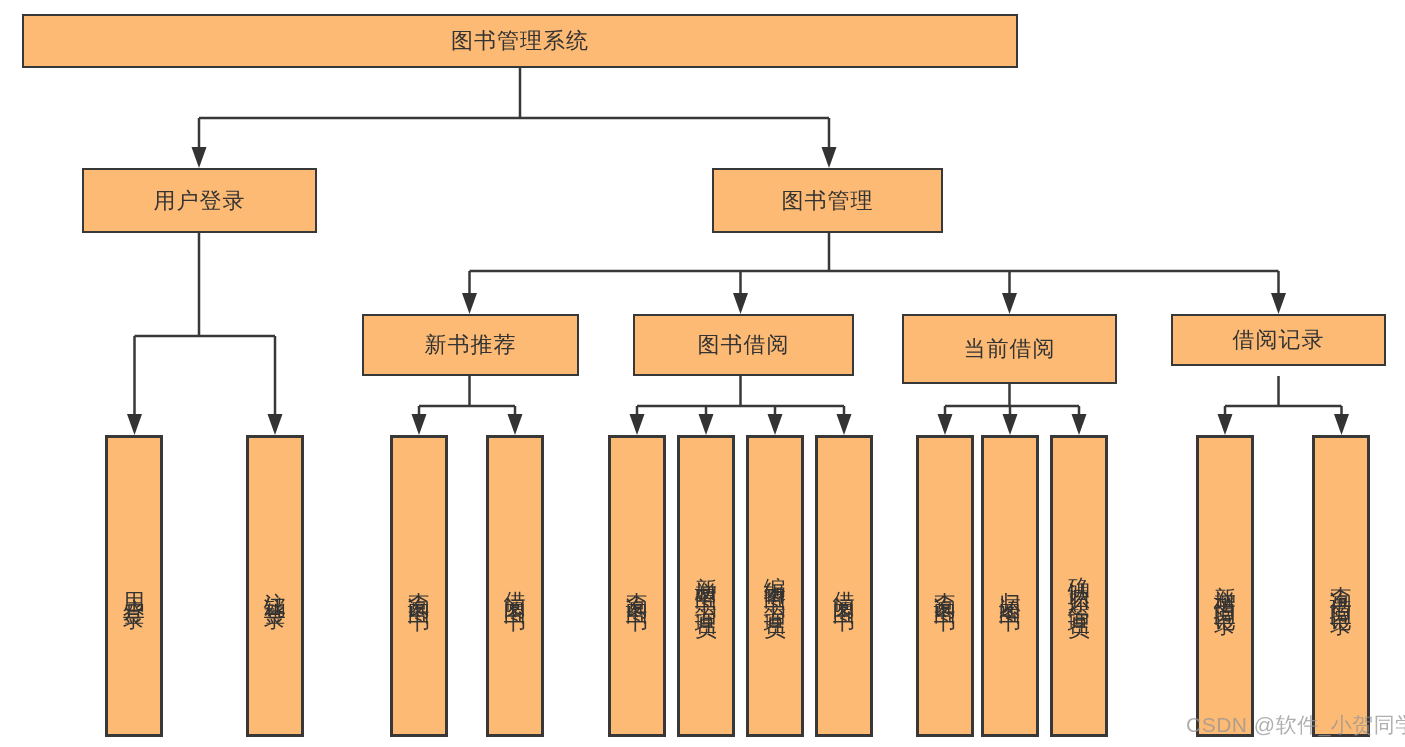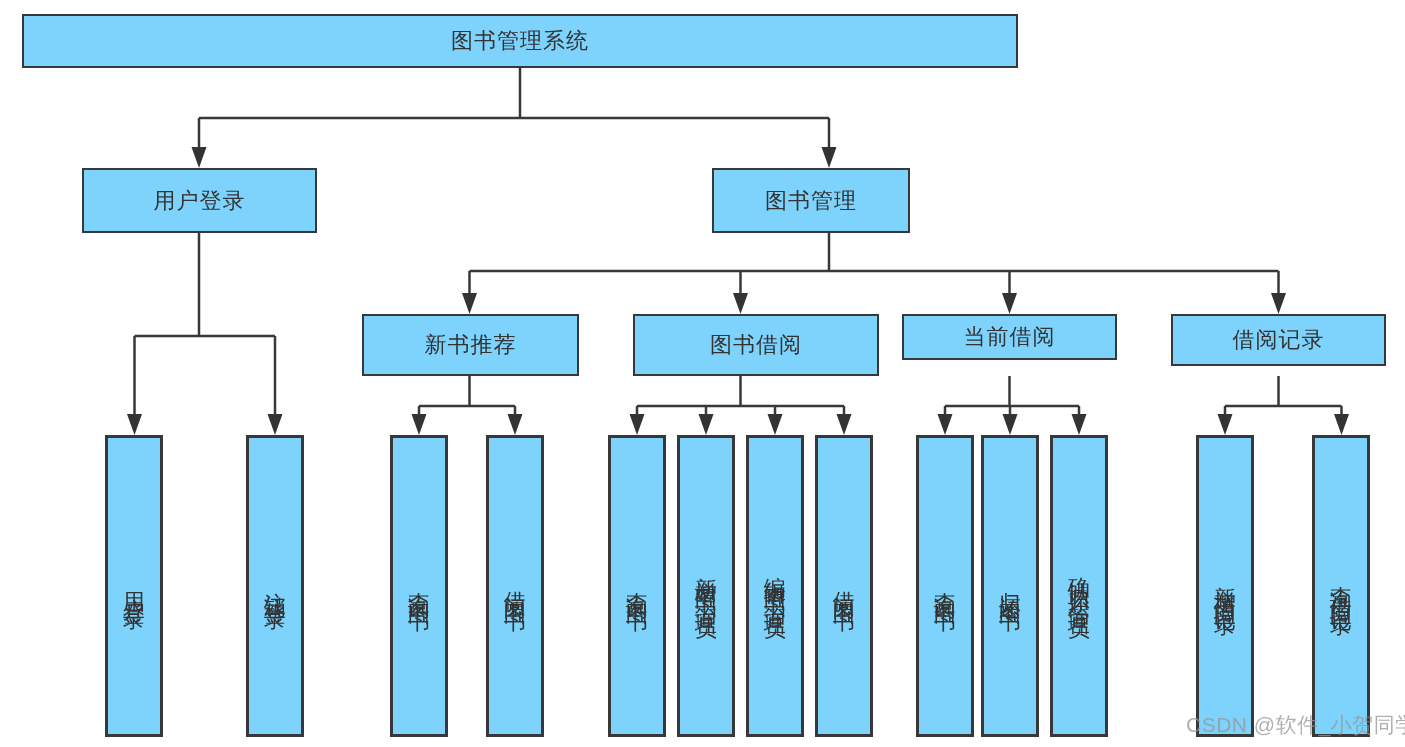--- a/index.html
+++ b/index.html
@@ -2,21 +2,21 @@
 <html><head>
 <meta charset="utf-8">
 <style>
   html,body { margin:0; padding:0; background:#ffffff; }
   .canvas {
     position:relative; width:1405px; height:747px; background:#ffffff;
     font-family:"Liberation Sans","DejaVu Sans",sans-serif; overflow:hidden;
   }
   .connectors { position:absolute; left:0; top:0; z-index:1; }
   .node {
-    position:absolute; background:#7dd3fc; border:2.5px solid #383838;
+    position:absolute; background:#fdba74; border:2.5px solid #383838;
     box-sizing:border-box; display:flex; align-items:center; justify-content:center;
     color:#333333; z-index:2;
   }
   .node-h .lbl { font-size:22px; letter-spacing:1px; white-space:nowrap; }
   .node-v { border-width:3px; }
   .node-v .lbl {
     writing-mode:vertical-rl; text-orientation:mixed;
     font-size:22px; letter-spacing:6px; line-height:1.15; white-space:nowrap;
   }
   .watermark {
@@ -76,31 +76,31 @@
     </g>
   </svg>
 
   <div class="node node-h" style="left:22px;top:14px;width:996px;height:54px">
     <span class="lbl">图书管理系统</span>
   </div>
 
   <div class="node node-h" style="left:82px;top:168px;width:235px;height:65px">
     <span class="lbl">用户登录</span>
   </div>
-  <div class="node node-h" style="left:712px;top:168px;width:198px;height:65px">
+  <div class="node node-h" style="left:712px;top:168px;width:231px;height:65px">
     <span class="lbl">图书管理</span>
   </div>
 
   <div class="node node-h" style="left:362px;top:314px;width:217px;height:62px">
     <span class="lbl">新书推荐</span>
   </div>
-  <div class="node node-h" style="left:633px;top:314px;width:246px;height:62px">
+  <div class="node node-h" style="left:633px;top:314px;width:221px;height:62px">
     <span class="lbl">图书借阅</span>
   </div>
-  <div class="node node-h" style="left:902px;top:314px;width:215px;height:46px">
+  <div class="node node-h" style="left:902px;top:314px;width:215px;height:70px">
     <span class="lbl">当前借阅</span>
   </div>
   <div class="node node-h" style="left:1171px;top:314px;width:215px;height:52px">
     <span class="lbl">借阅记录</span>
   </div>
 
   <div class="node node-v" style="left:105px;top:435px;width:58px;height:302px">
     <span class="lbl">用户登录</span>
   </div>
   <div class="node node-v" style="left:246px;top:435px;width:58px;height:302px">

